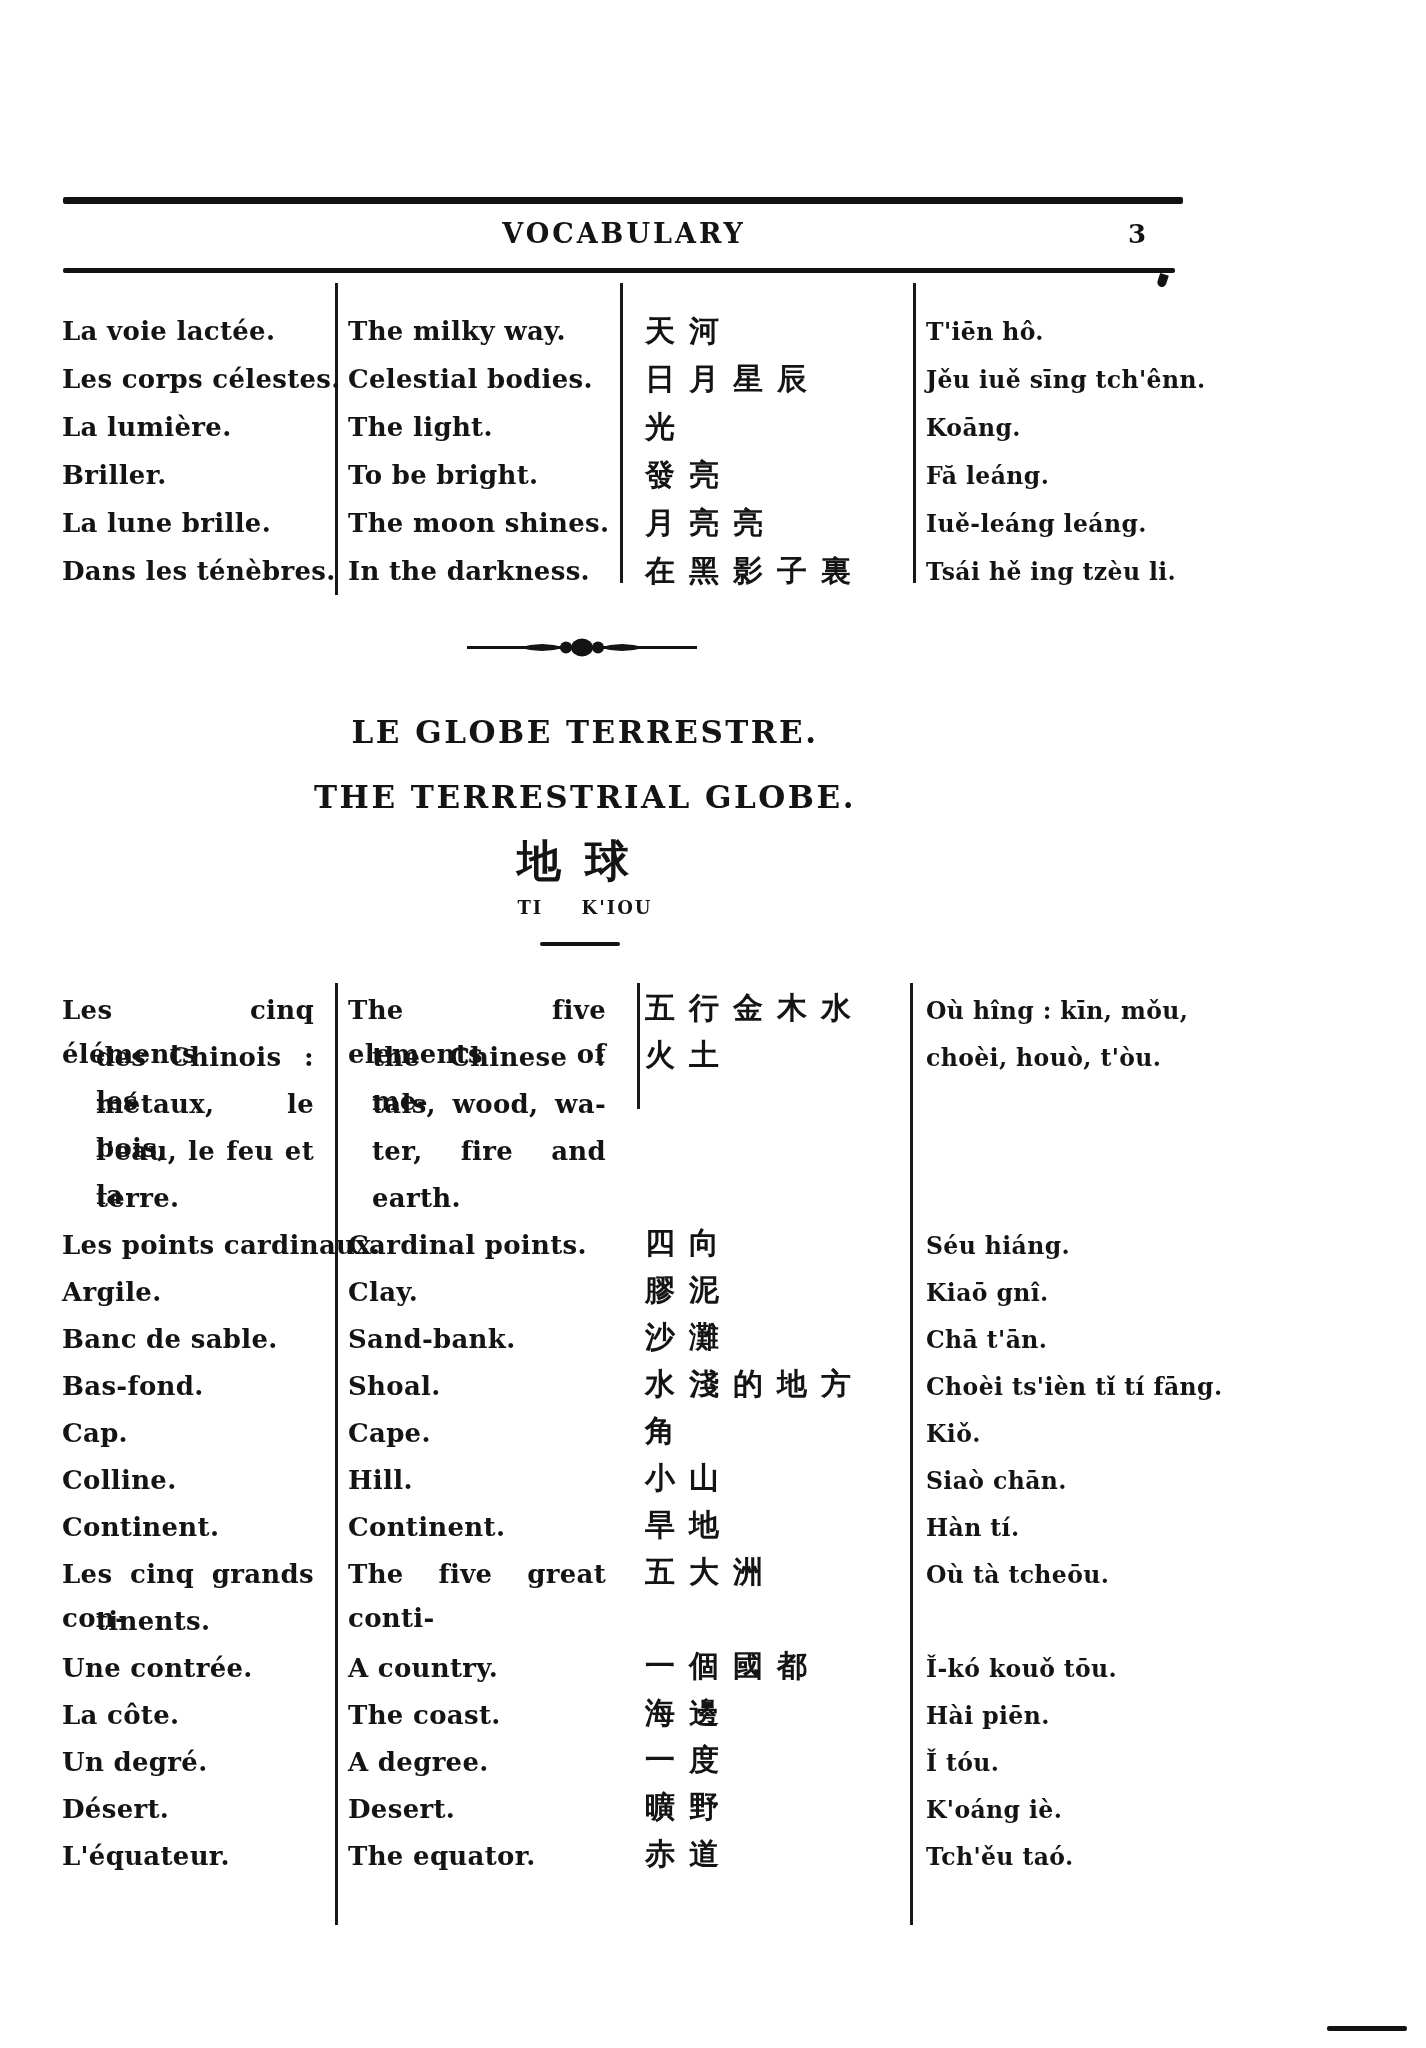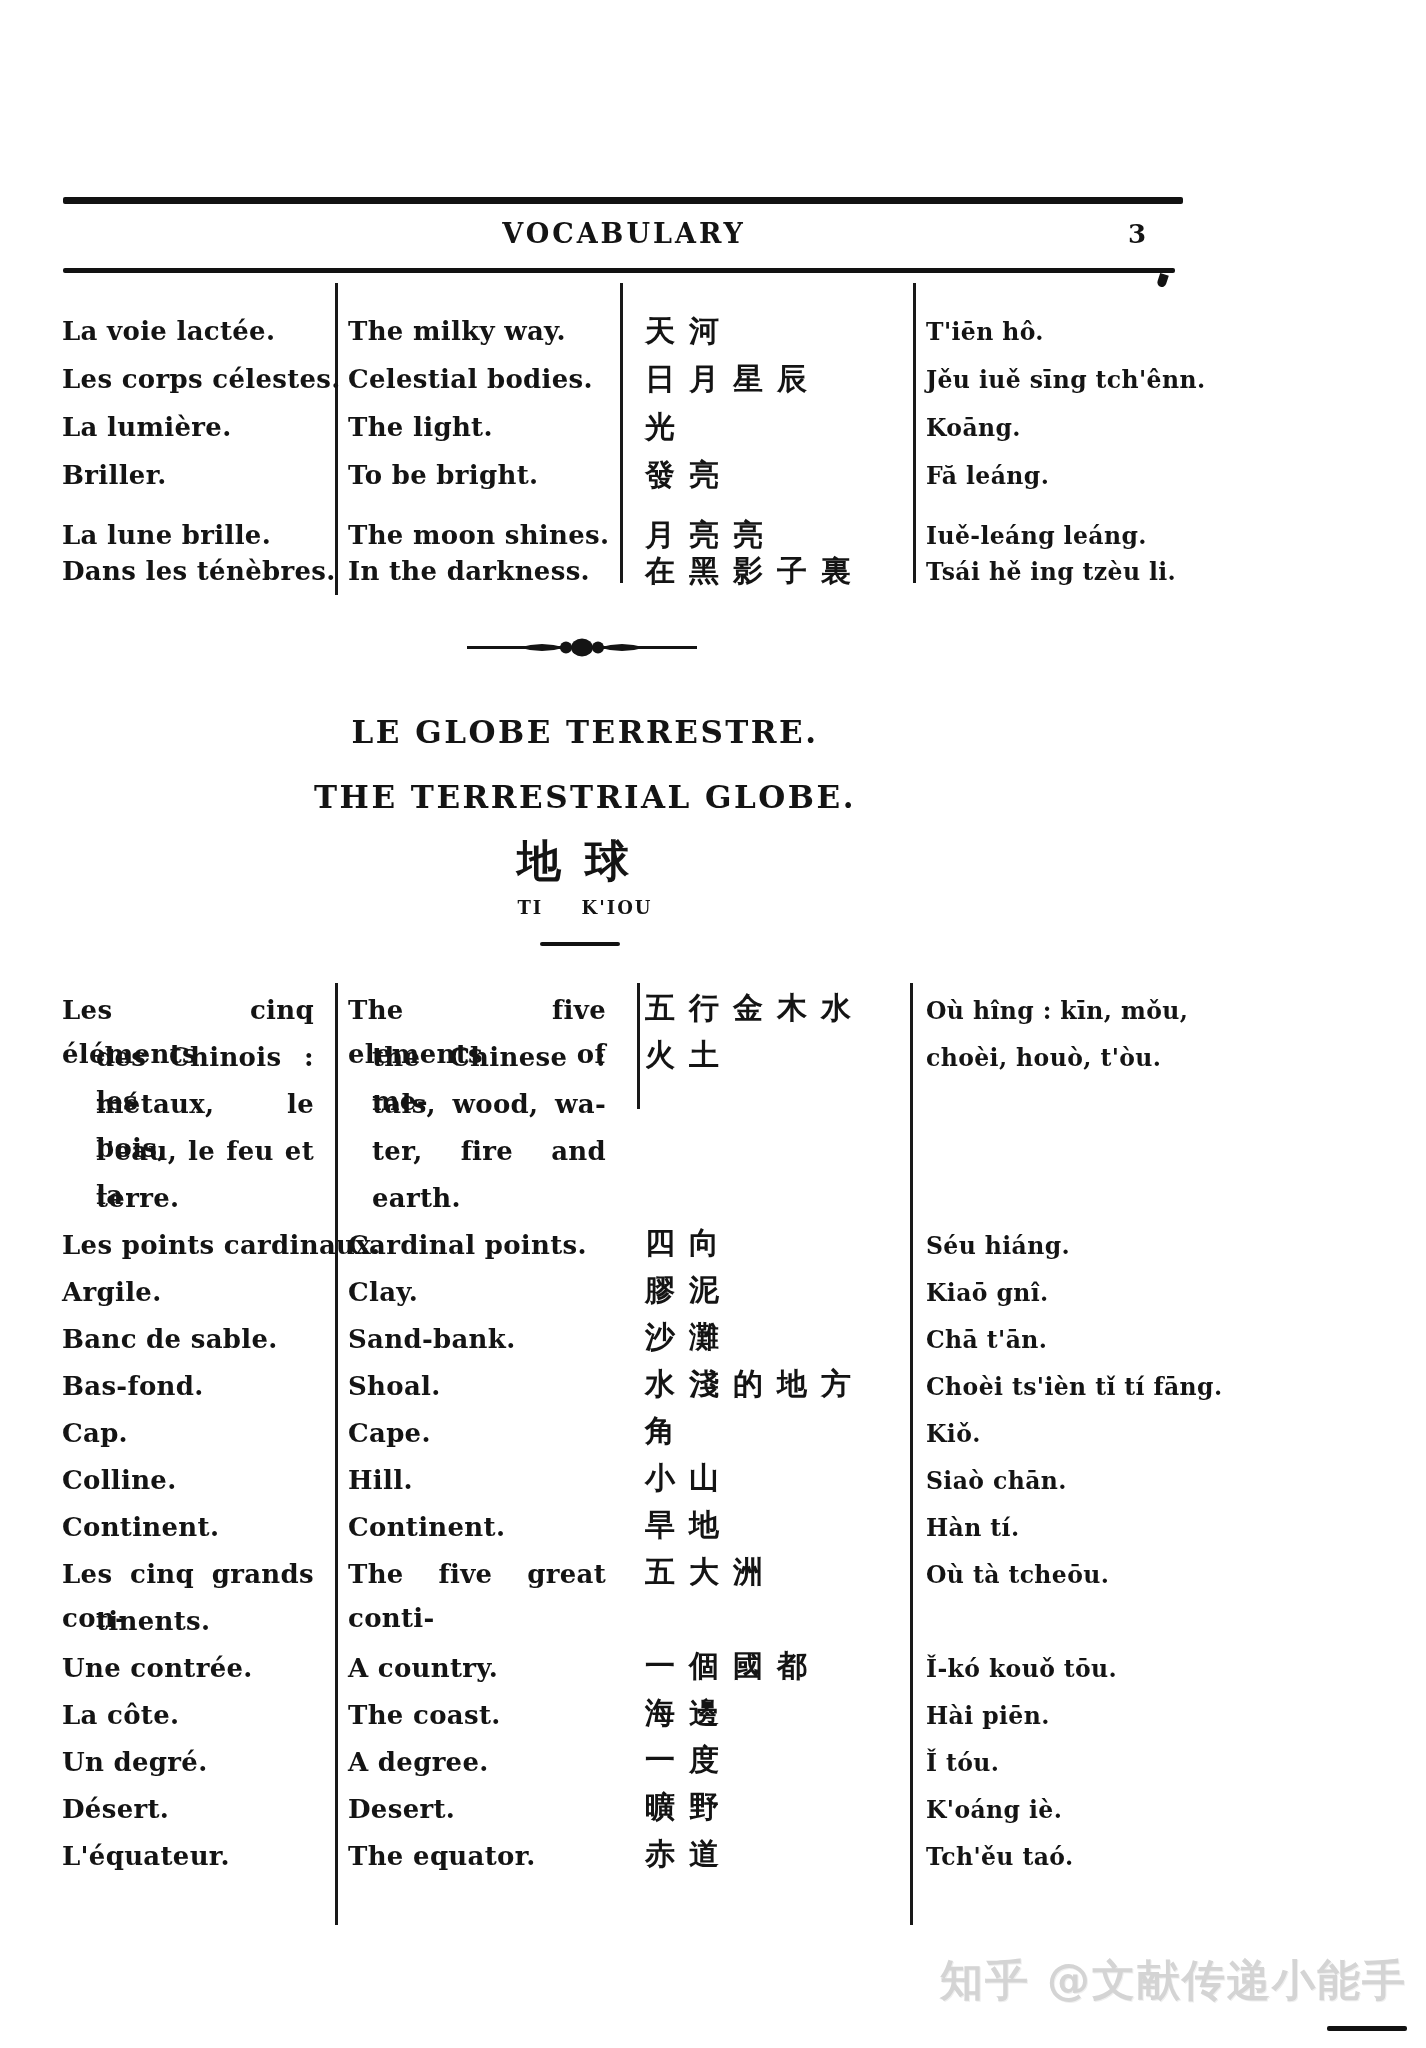--- a/index.html
+++ b/index.html
@@ -77,21 +77,21 @@
     <span class="c2 en">The light.</span>
     <span class="c3 zh">光</span>
     <span class="c4 rom">Koāng.</span>
   </div>
   <div class="t1row" style="top:460px;">
     <span class="c1 fr">Briller.</span>
     <span class="c2 en">To be bright.</span>
     <span class="c3 zh">發亮</span>
     <span class="c4 rom">Fă leáng.</span>
   </div>
-  <div class="t1row" style="top:520px;">
+  <div class="t1row" style="top:508px;">
     <span class="c1 fr">La lune brille.</span>
     <span class="c2 en">The moon shines.</span>
     <span class="c3 zh">月亮亮</span>
     <span class="c4 rom">Iuě-leáng leáng.</span>
   </div>
   <div class="t1row" style="top:556px;padding-left:8px;">
     <span class="c1 fr">Dans les ténèbres.</span>
     <span class="c2 en">In the darkness.</span>
     <span class="c3 zh">在黑影子裏</span>
     <span class="c4 rom">Tsái hě ing tzèu li.</span>
@@ -320,16 +320,15 @@
         <span>The equator.</span>
       </div>
     <div class="cell c3 zh">
         <span>赤道</span>
       </div>
     <div class="cell c4 rom">
         <span>Tch'ěu taó.</span>
       </div>
   </div>
 
-  <div class="watermark">知乎 @文献传递小能手</div>
   <div class="rule" style="left:1327px;top:2026px;width:80px;height:5px;"></div>
 
 </div>
 
 </body></html>

